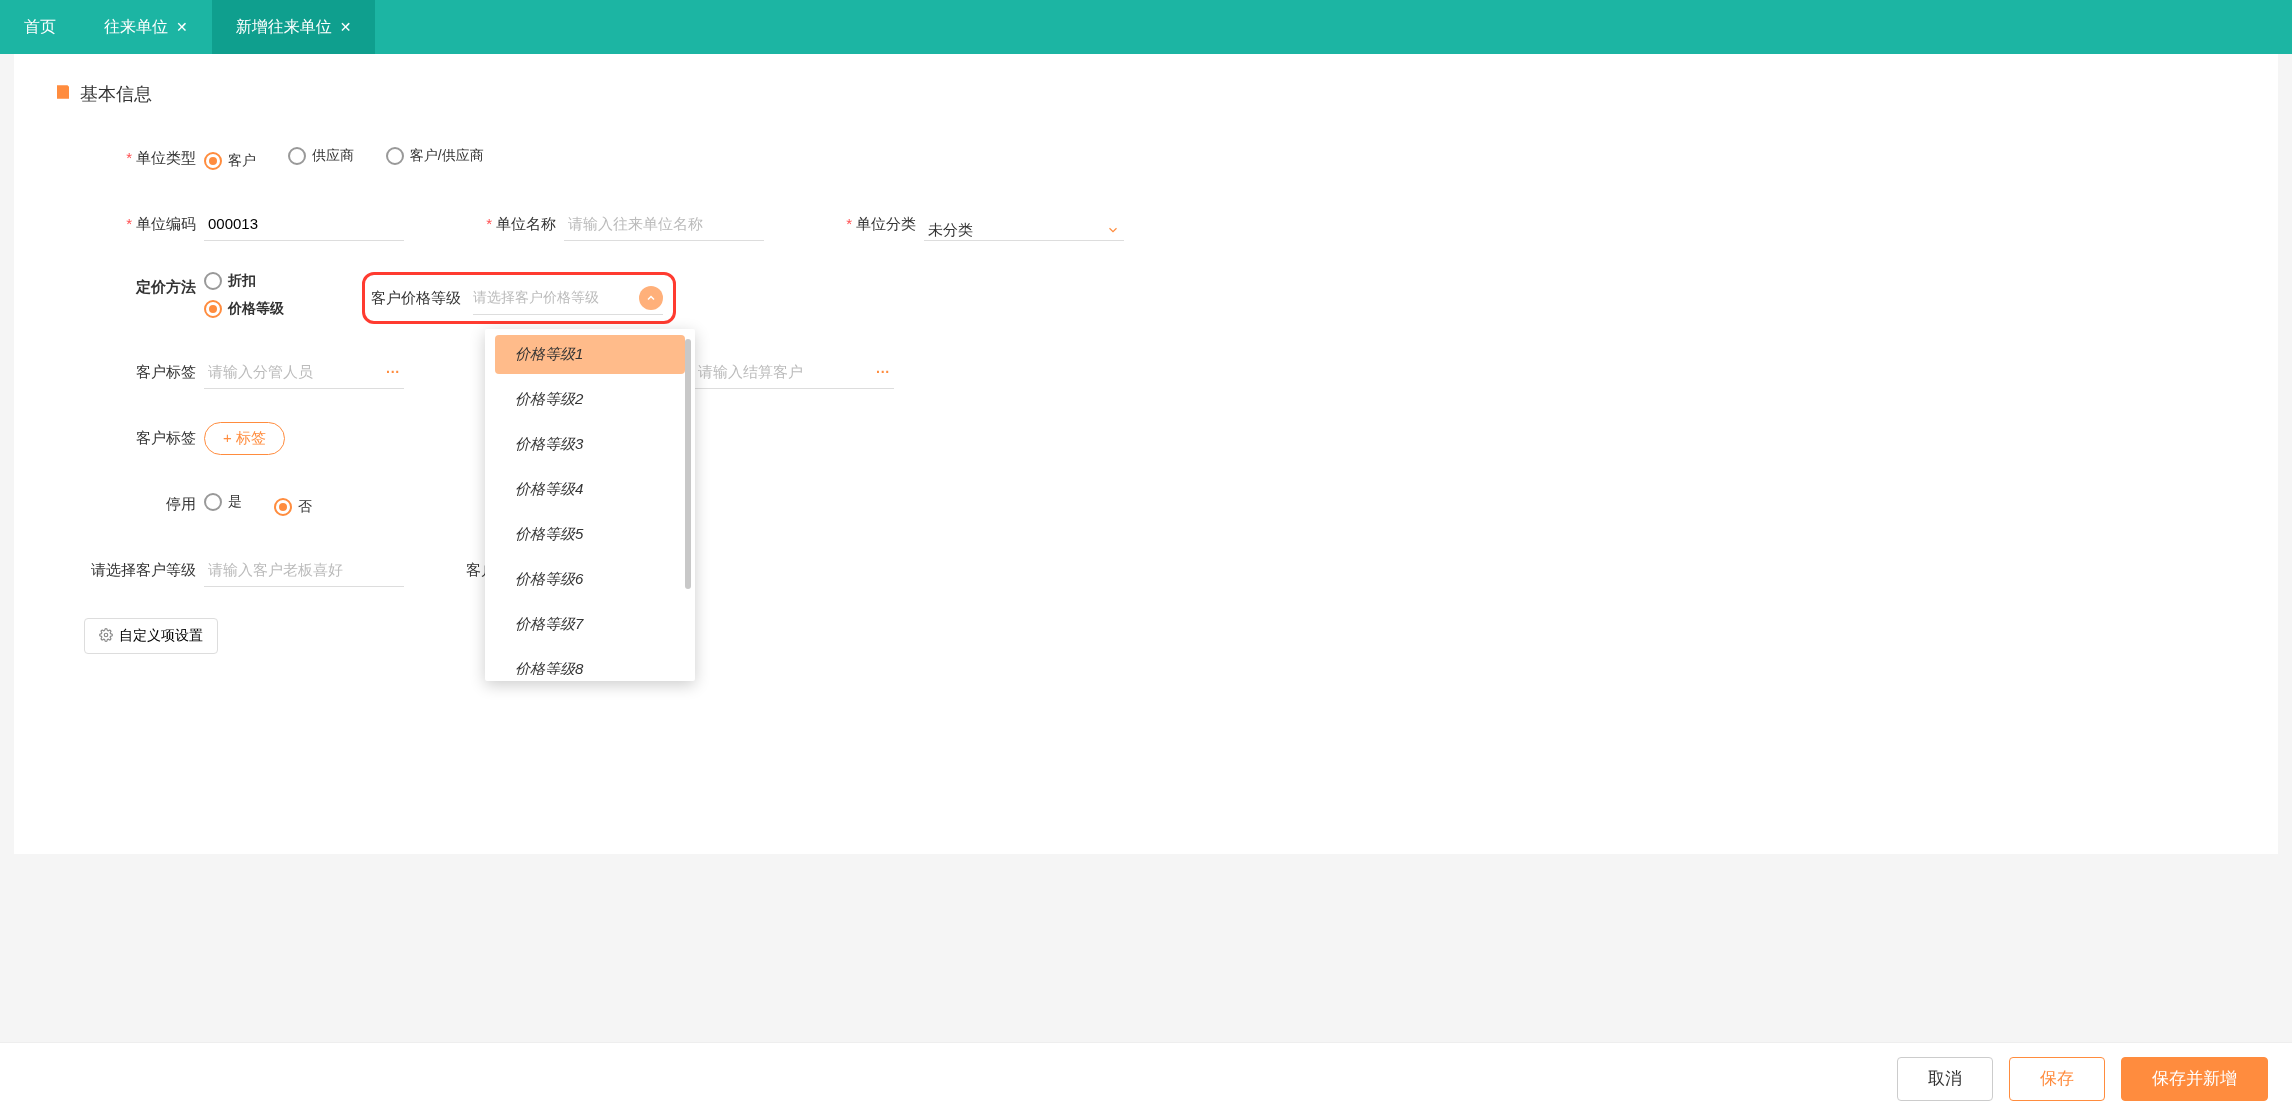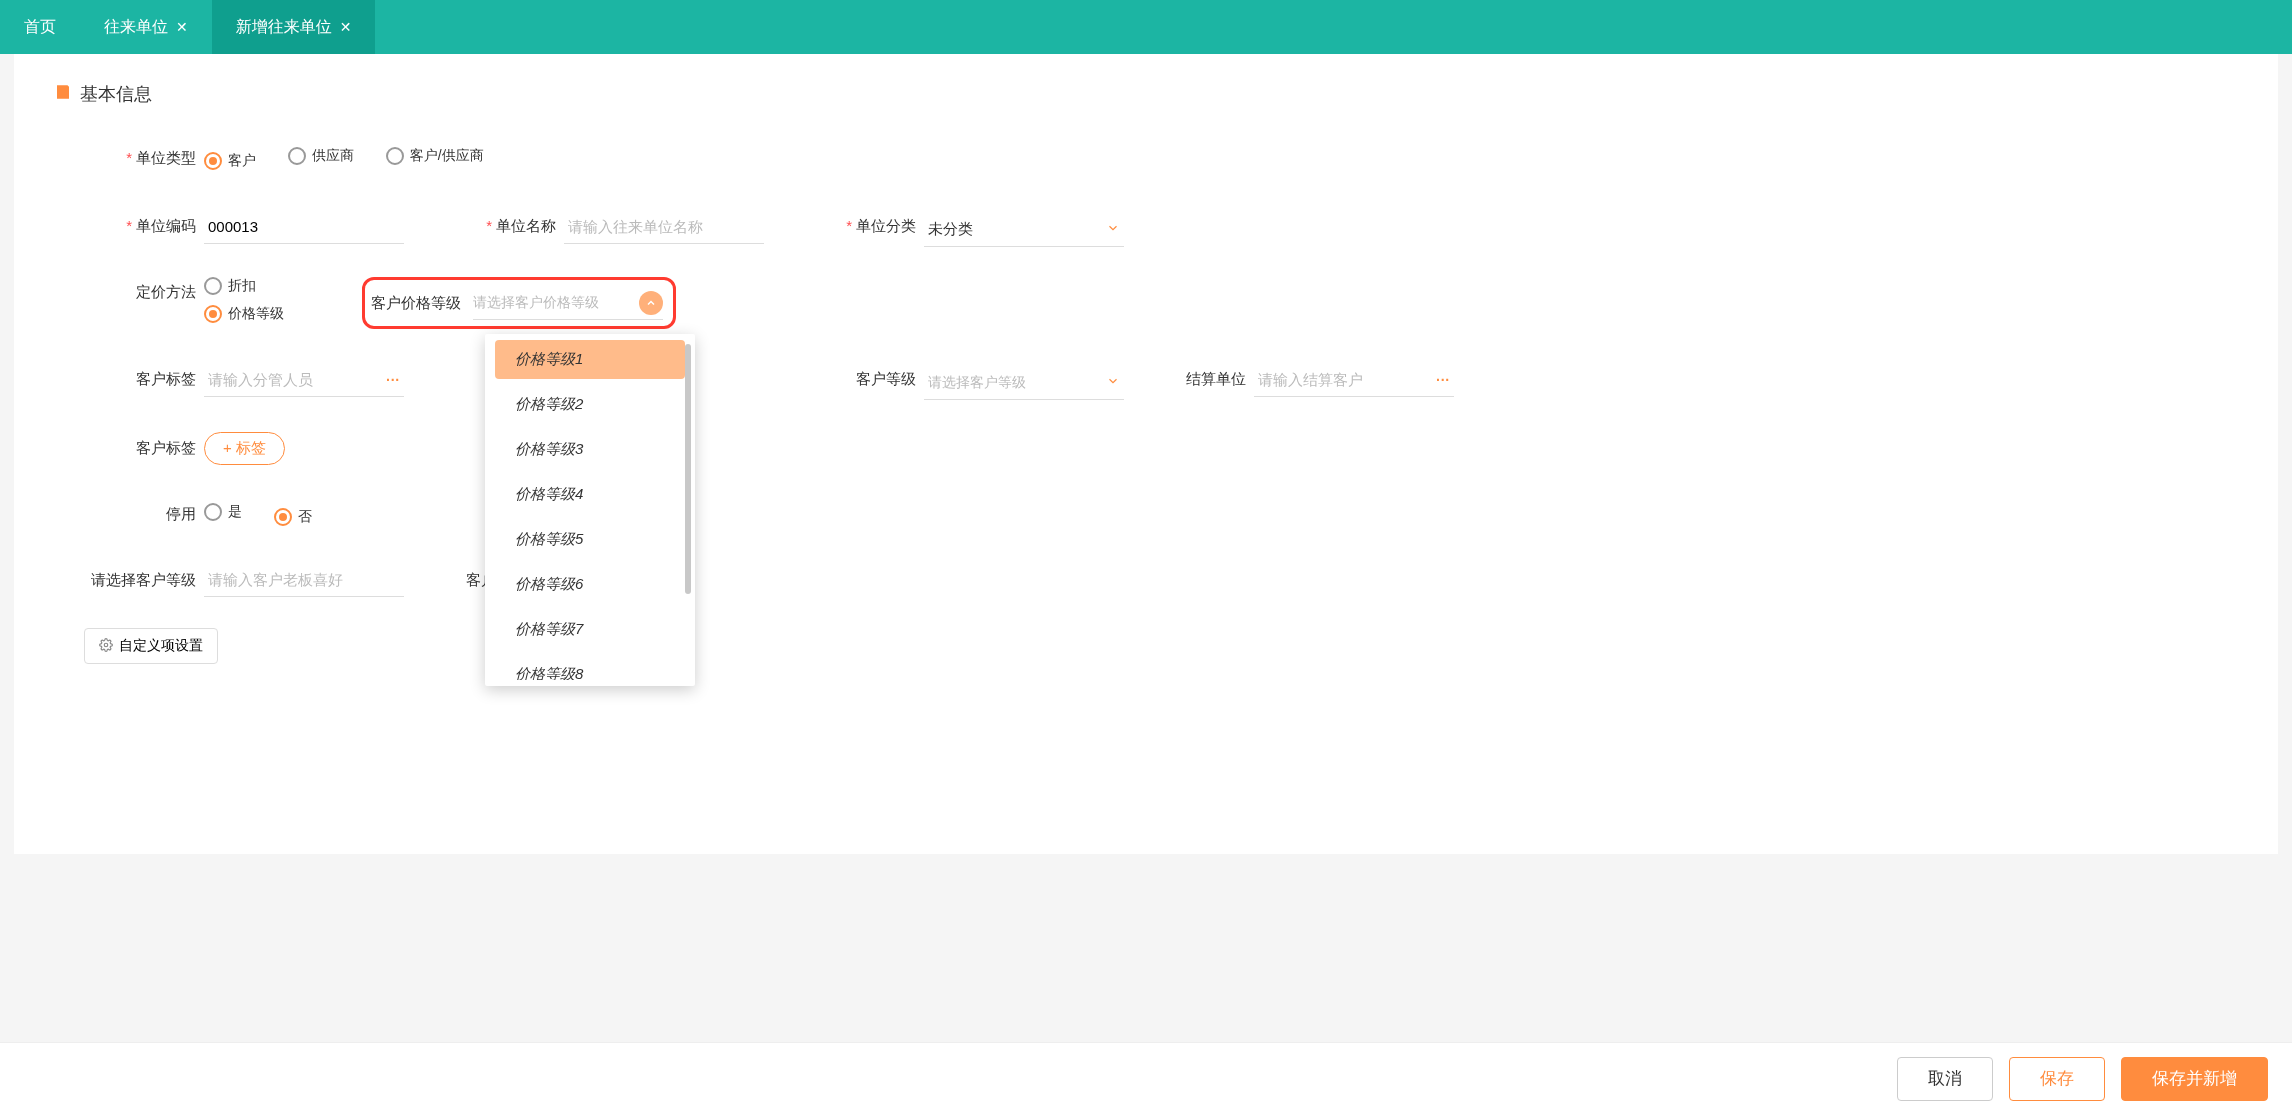--- a/index.html
+++ b/index.html
@@ -27,21 +27,21 @@
   .radio.checked .radio-circle { border-color: #ff8c3e; }
   .radio.checked .radio-circle::after { content: ""; width: 8px; height: 8px; background: #ff8c3e; border-radius: 50%; }
 
   .radio-stack { display: flex; flex-direction: column; gap: 10px; }
 
   .text-input { width: 200px; height: 34px; border: none; border-bottom: 1px solid #ddd; padding: 0 4px; font-size: 15px; outline: none; background: transparent; }
   .text-input::placeholder { color: #bbb; }
   .ellipsis { position: absolute; right: 4px; top: 50%; transform: translateY(-50%); color: #ff8c3e; font-weight: bold; cursor: pointer; }
   .plain-chev { color: #ff8c3e; }
 
-  .select-box { width: 200px; height: 34px; border-bottom: 1px solid #ddd; display: flex; align-items: center; justify-content: space-between; padding: 0 4px; cursor: pointer; margin-top: 7px; }
+  .select-box { width: 200px; height: 34px; border-bottom: 1px solid #ddd; display: flex; align-items: flex-end; justify-content: space-between; padding: 0 4px; cursor: pointer; }
   .select-box .val { color: #333; font-size: 15px; }
   .select-box .placeholder { color: #bbb; }
 
   .highlight-box { border: 3px solid #ff3b30; border-radius: 12px; padding: 6px 10px 6px 6px; display: flex; align-items: center; }
   .highlight-box .label { width: auto; padding-right: 12px; }
   .dropdown-trigger { width: 190px; height: 34px; border-bottom: 1px solid #ddd; display: flex; align-items: center; justify-content: space-between; position: relative; }
   .dropdown-trigger .ph { color: #bbb; }
   .caret-circle { width: 24px; height: 24px; background: #ffb07a; border-radius: 50%; display: flex; align-items: center; justify-content: center; color: #fff; }
   .caret-circle svg { width: 12px; height: 12px; }
 
@@ -138,21 +138,21 @@
               <svg width="14" height="14" viewBox="0 0 24 24" fill="none" stroke="currentColor" stroke-width="2">
                   <polyline points="6 9 12 15 18 9"></polyline>
                 </svg>
             </span>
           </div>
         </div>
       </div>
     </div>
 
     <div class="row" style="align-items:flex-start;">
-      <div class="field" style="align-items:flex-start;">
+      <div class="field" style="align-items:flex-start;font-weight:bold;">
         <div class="label" style="padding-top:6px;">定价方法</div>
         <div class="control radio-stack">
           <span class="radio">
             <span class="radio-circle"></span>
             <span>折扣</span>
           </span>
           <span class="radio checked">
             <span class="radio-circle"></span>
             <span>价格等级</span>
           </span>
@@ -191,33 +191,20 @@
       <div class="field">
         <div class="label">客户标签</div>
         <div class="control">
           <input class="text-input" placeholder="请输入分管人员" style="">
           <span class="ellipsis">···</span>
         </div>
       </div>
       <div class="field">
         <div class="label">分管部门</div>
       </div>
-      <div class="field" style="margin-left:200px;">
-        <div class="label">客户等级</div>
-        <div class="control">
-          <div class="select-box">
-            <span class="placeholder">请选择客户等级</span>
-            <span class="plain-chev">
-              <svg width="14" height="14" viewBox="0 0 24 24" fill="none" stroke="currentColor" stroke-width="2">
-                  <polyline points="6 9 12 15 18 9"></polyline>
-                </svg>
-            </span>
-          </div>
-        </div>
-      </div>
       <div class="field">
         <div class="label" style="width:90px;">结算单位</div>
         <div class="control">
           <input class="text-input" placeholder="请输入结算客户" style="">
           <span class="ellipsis">···</span>
         </div>
       </div>
     </div>
 
     <div class="row">

